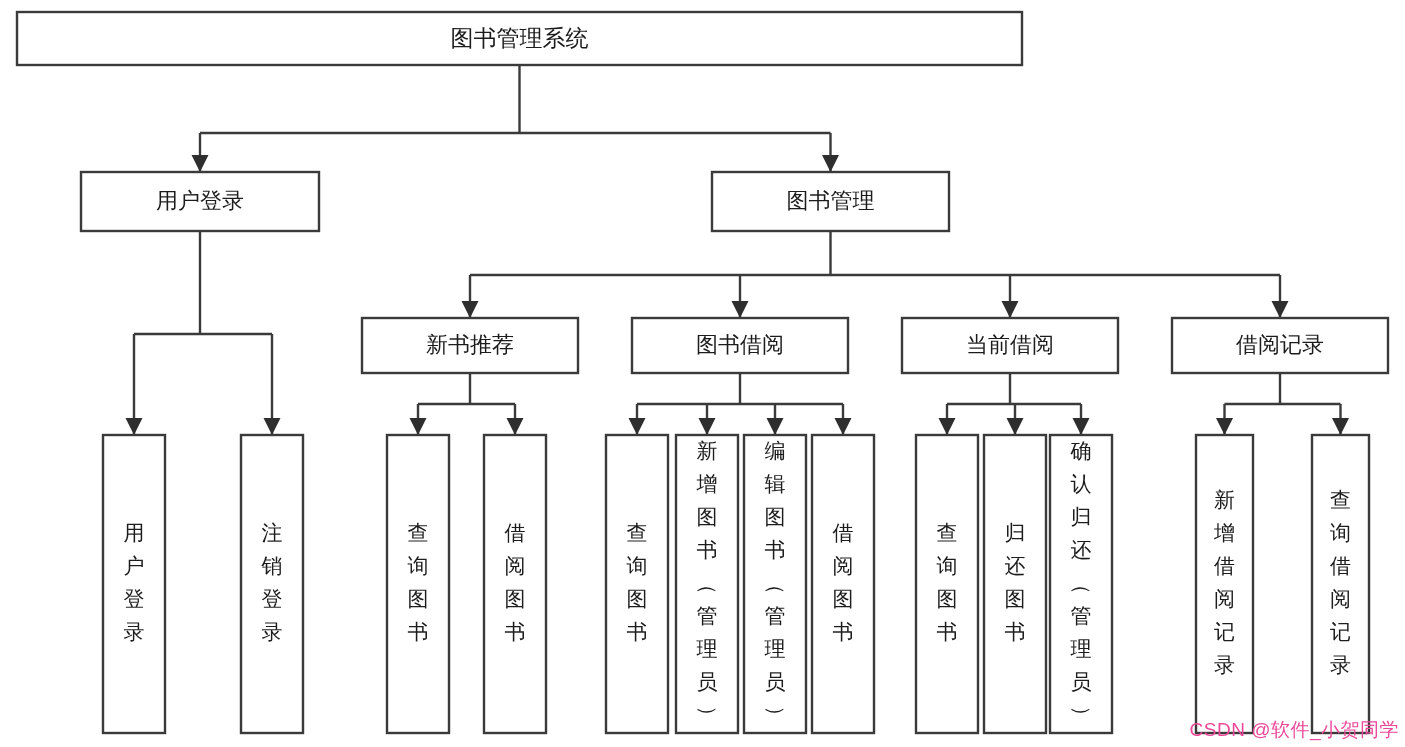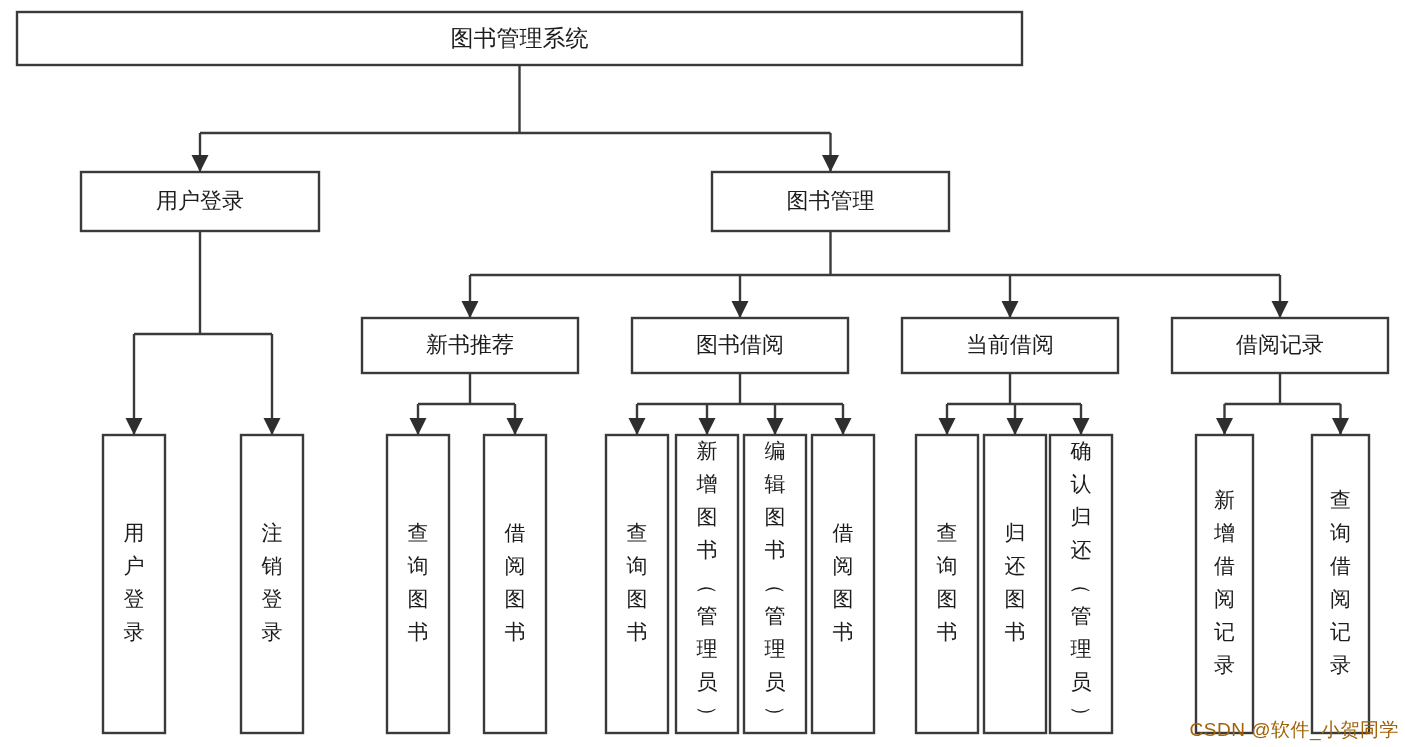--- a/index.html
+++ b/index.html
@@ -52,21 +52,21 @@
   .arrow-head {
     fill: #2e2e2e;
     stroke: none;
   }
   .watermark {
     position: absolute;
     right: 6px;
     bottom: 4px;
     font-family: "Liberation Sans", "DejaVu Sans", sans-serif;
     font-size: 19px;
-    color: #a16207;
+    color: #ec4899;
     white-space: nowrap;
     pointer-events: none;
     letter-spacing: 0.5px;
   }
 </style>
 </head>
 <body>
 
 <svg id="diagram" viewBox="0 0 1405 747">
   <g id="connectors-layer">

